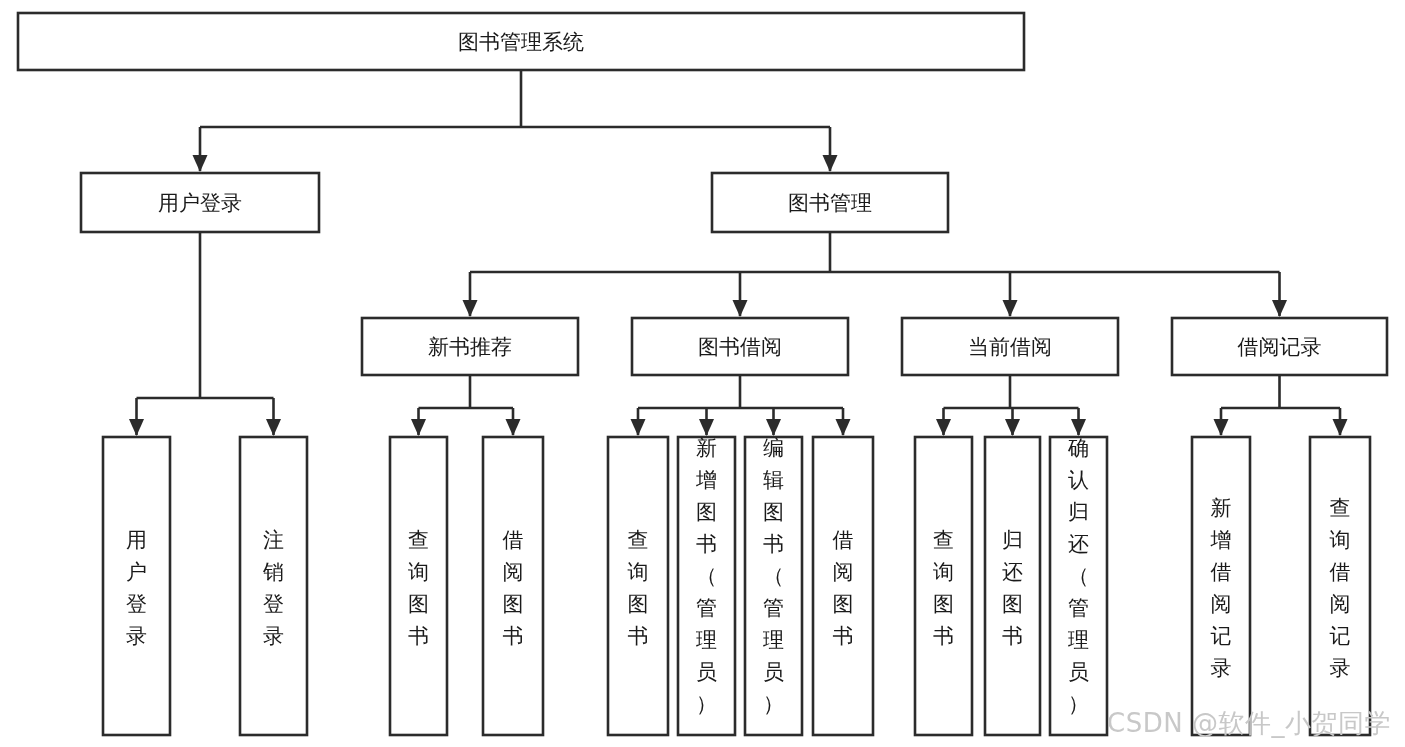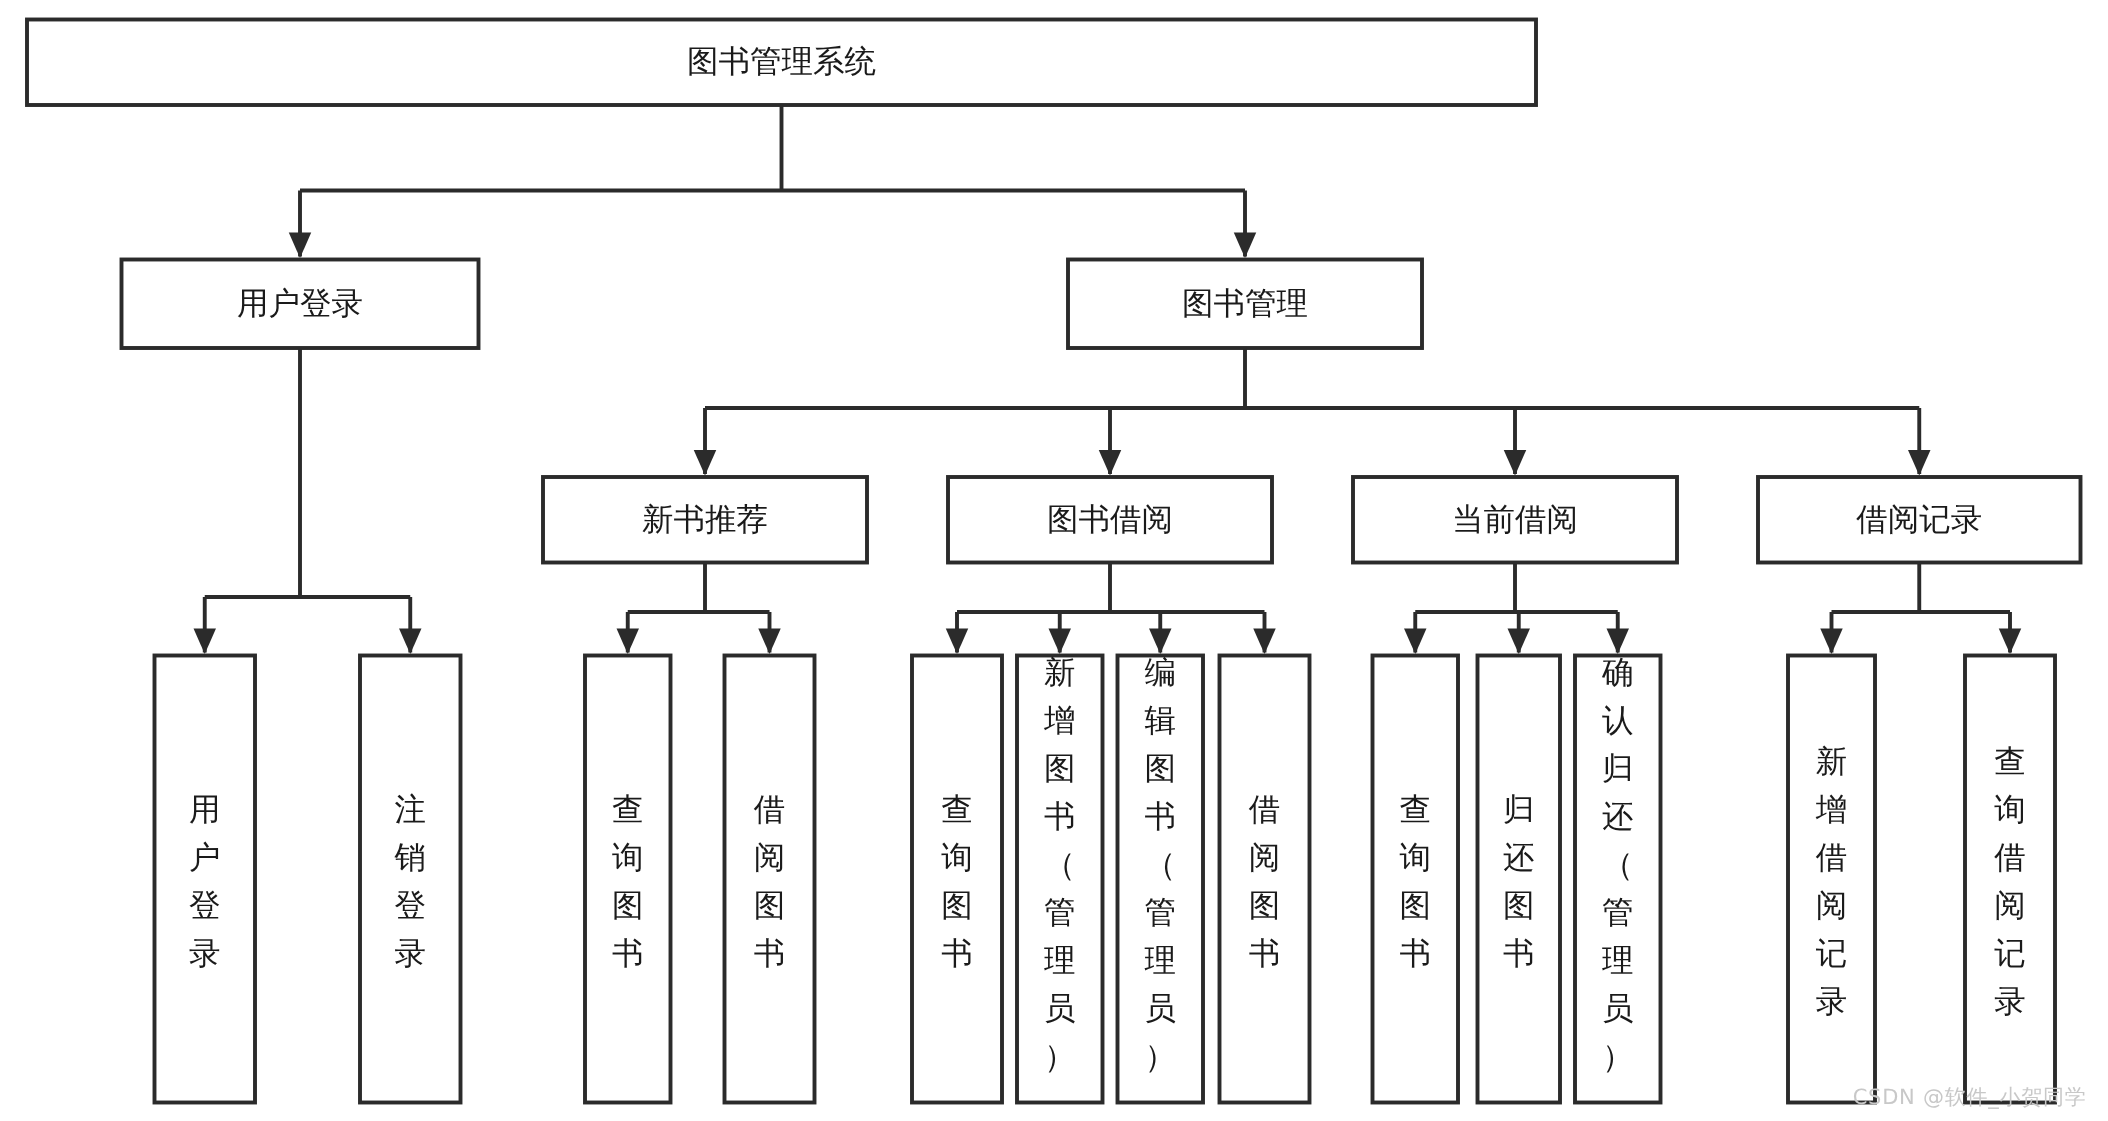--- a/index.html
+++ b/index.html
@@ -35,21 +35,21 @@
     font-family:"DejaVu Sans","Liberation Sans",sans-serif;
     fill:#1a1a1a;
     font-size:21px;
     text-anchor:middle;
   }
   .watermark{
     position:absolute;
     right:14px;
     bottom:6px;
     color:#c8c8c8;
-    font-size:14px;
+    font-size:26px;
     font-family:"DejaVu Sans","Liberation Sans",sans-serif;
     letter-spacing:0.5px;
     white-space:nowrap;
     pointer-events:none;
   }
 </style>
 </head>
 <body>
 
 <div id="diagram-root">

